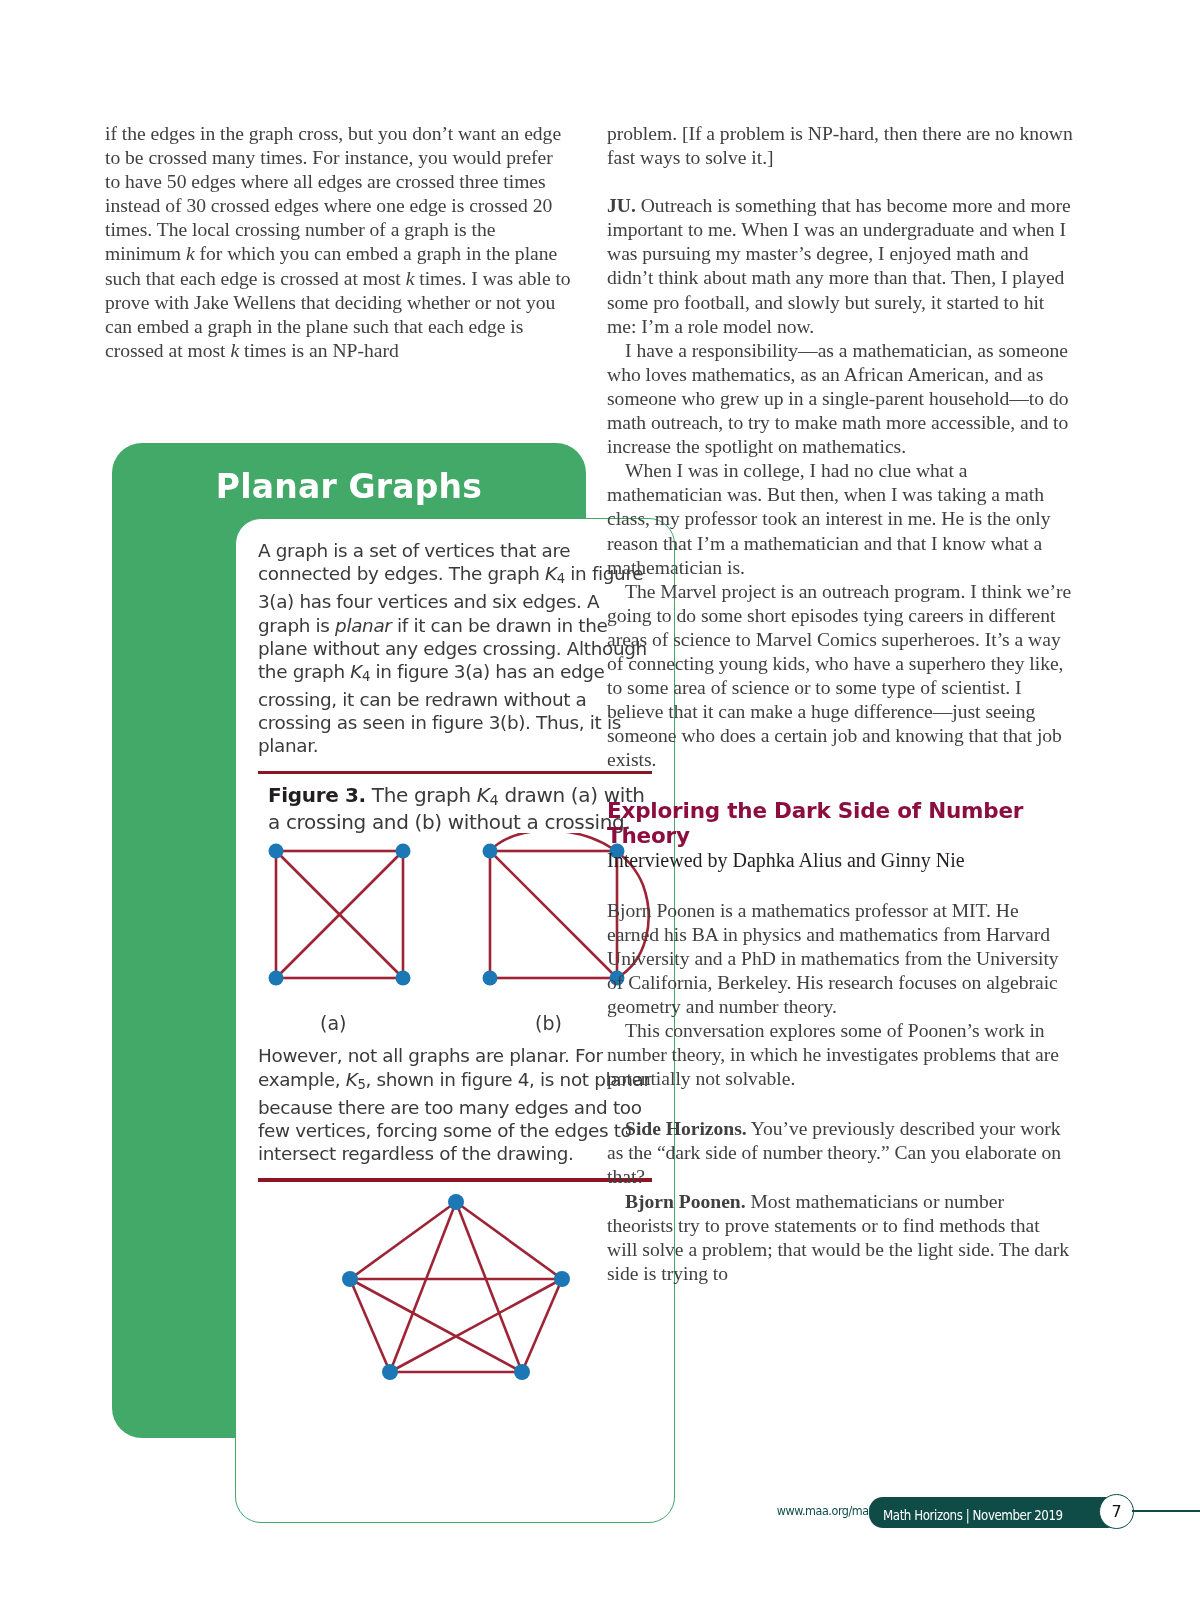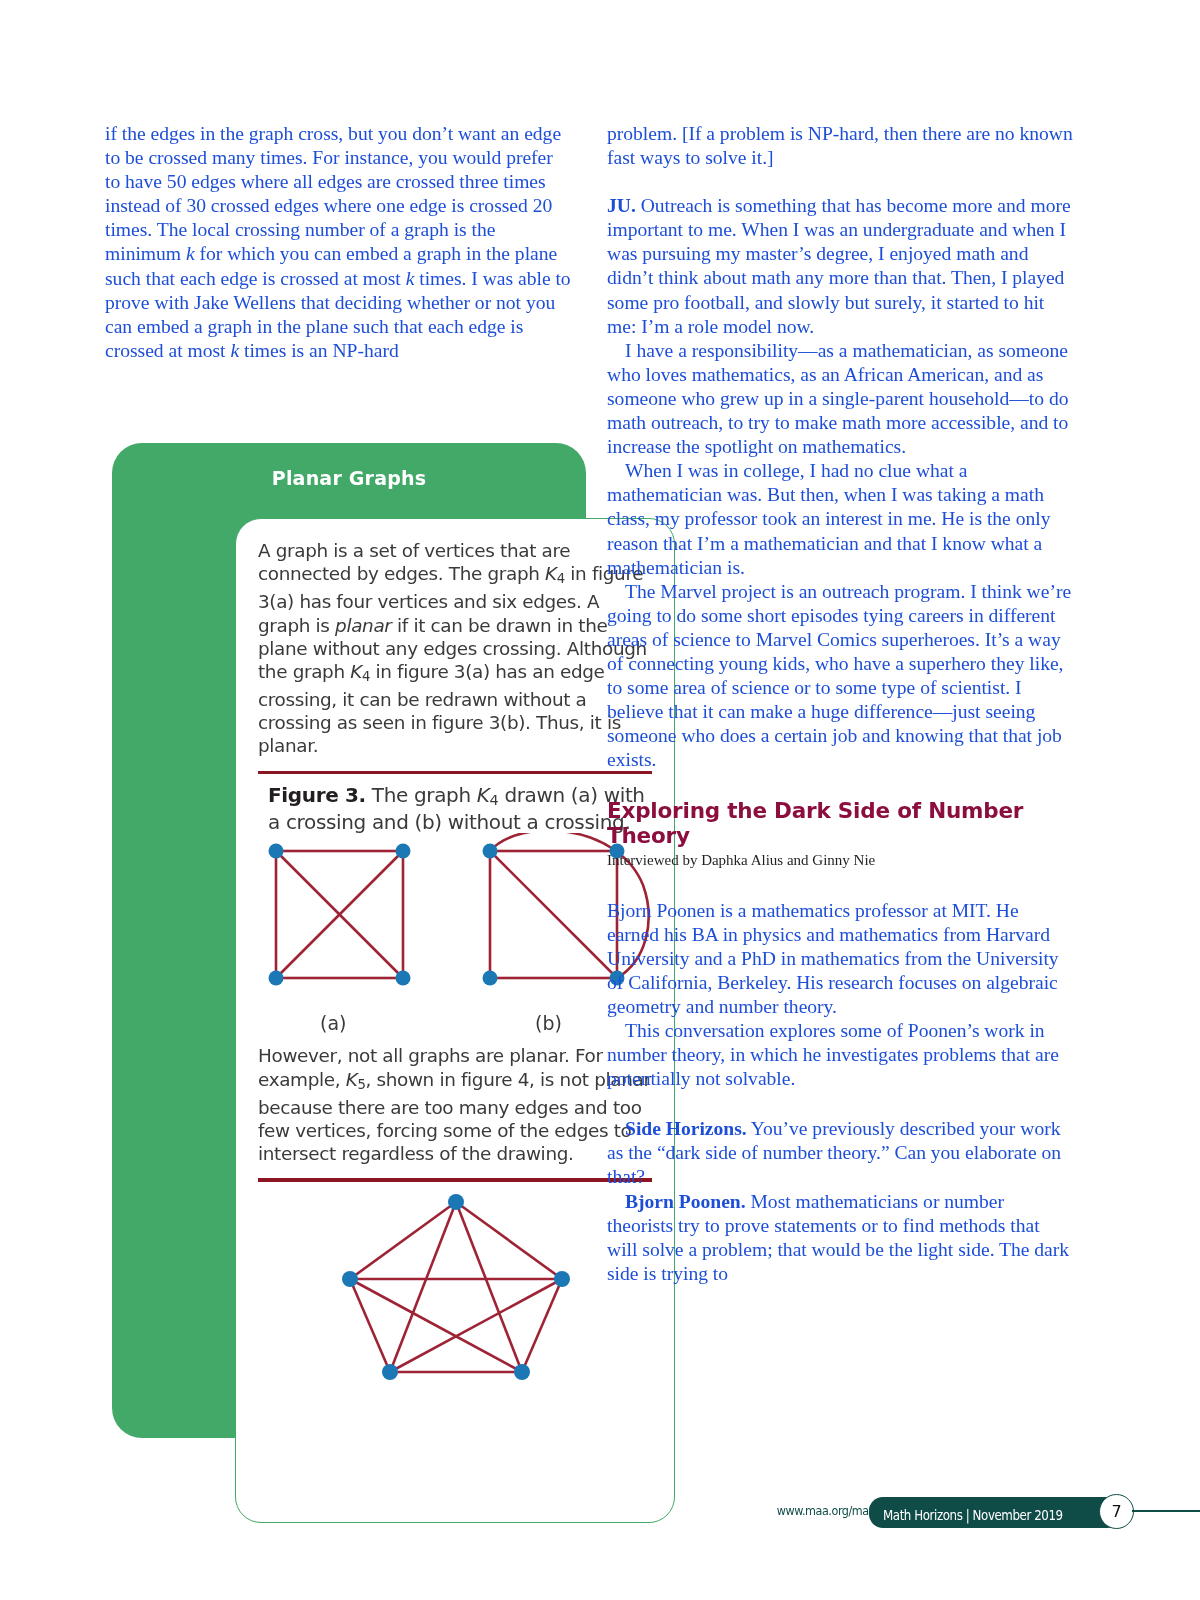--- a/index.html
+++ b/index.html
@@ -31,42 +31,42 @@
   .col-left  { left: 105px;  width: 466px; }
   .col-right { left: 607px;  width: 466px; }
 
   .body-p {
     font-family: "Liberation Serif", serif;
     font-size: 19.6px;
     line-height: 24.1px;
     text-align: left;
     margin: 0;
     letter-spacing: -0.02px;
-    color: #1d4ed8;
+    color: #404040;
   }
   .body-p + .body-p { text-indent: 18px; }
   .gap { height: 24px; }
   .lead-in { font-weight: bold; }
 
   .kvar { font-style: italic; }
   .sub { font-size: 0.72em; vertical-align: -0.22em; font-style: normal;}
 
   
   .sec-head {
     font-family: "DejaVu Sans", sans-serif;
     font-weight: bold;
     font-size: 21.5px;
     line-height: 25px;
     color: #8c0e3e;
     margin: 0;
     letter-spacing: -0.2px;
   }
   .byline {
     font-family: "Liberation Serif", serif;
-    font-size: 15px;
+    font-size: 20px;
     line-height: 24.1px;
     margin: 0;
     color: #231f20;
   }
 
   
   .sidebar-box {
     position: absolute;
     left: 112px;
     top: 443px;
@@ -75,21 +75,21 @@
     background: #43a969;
     border-radius: 30px;
   }
   .sidebar-title {
     position: absolute;
     left: 0; top: 24px;
     width: 474px;
     text-align: center;
     font-family: "DejaVu Sans", sans-serif;
     font-weight: bold;
-    font-size: 19px;
+    font-size: 33px;
     color: #ffffff;
     letter-spacing: 0.2px;
   }
   .sidebar-card {
     position: absolute;
     left: 123px;   
     top: 75px;     
     width: 440px;
     height: 1005px;
     background: #ffffff;

